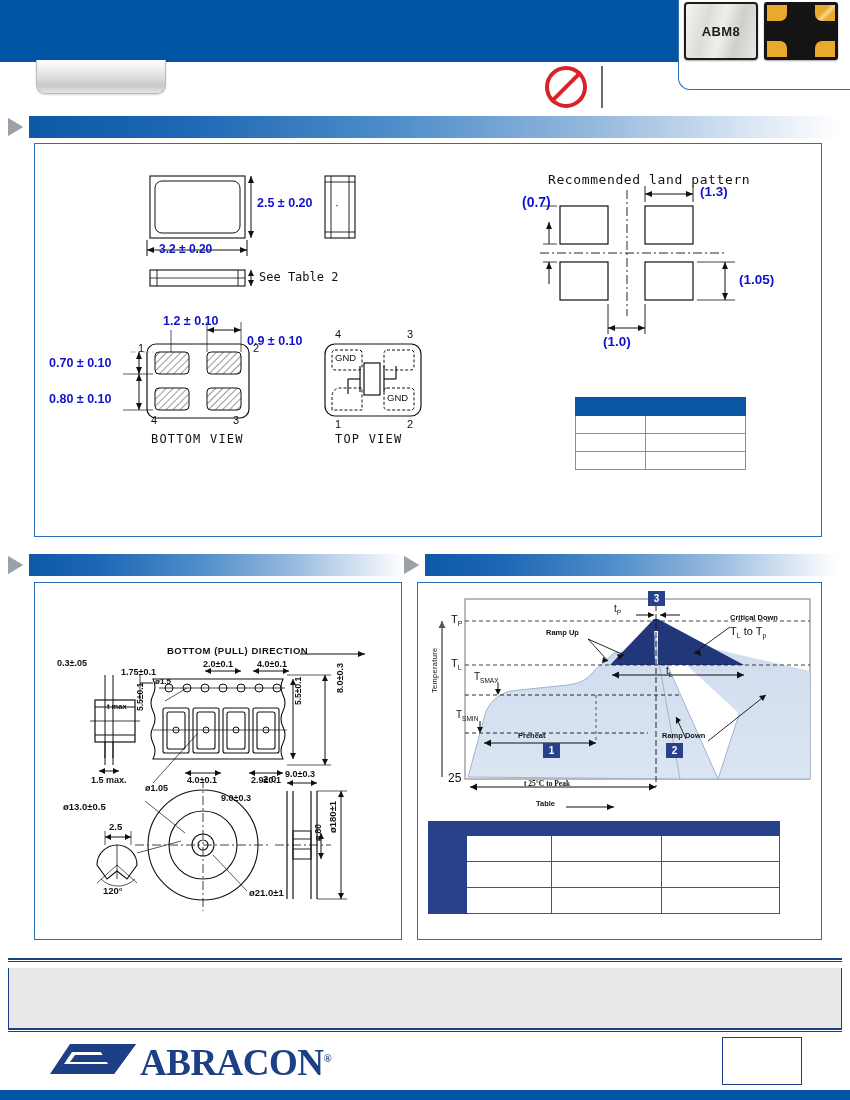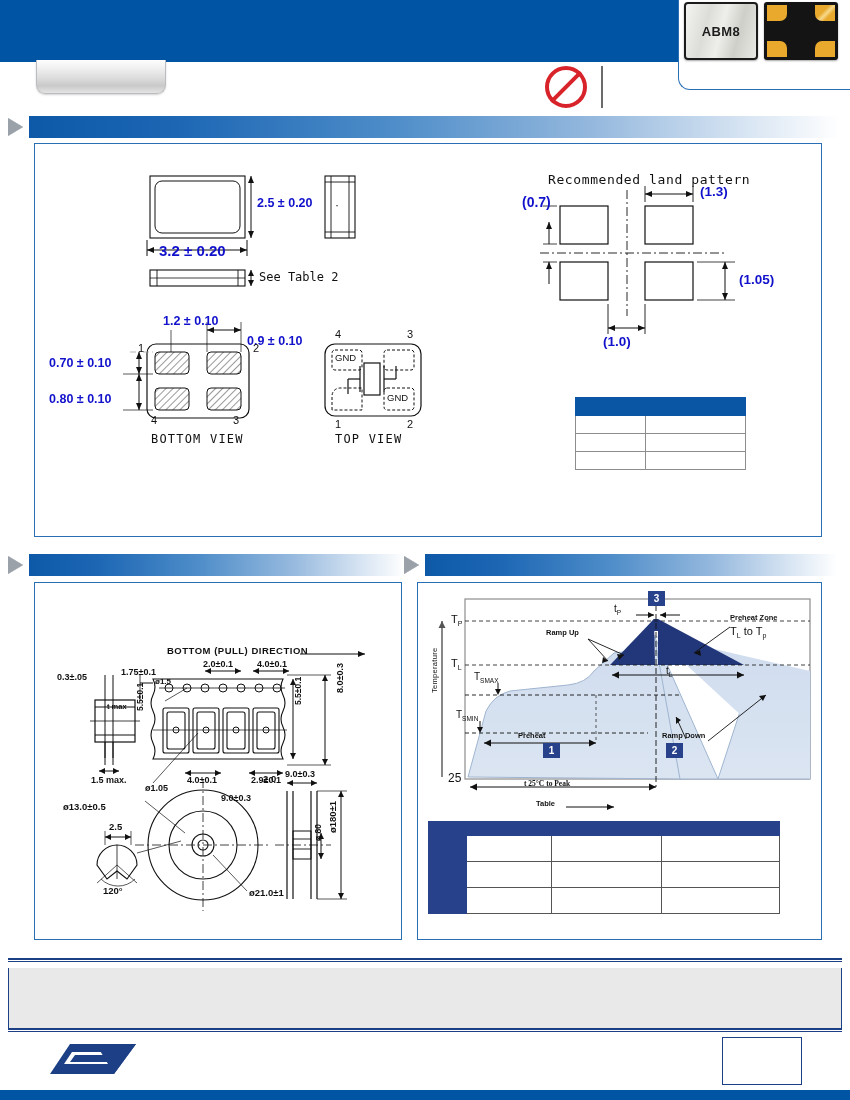--- a/index.html
+++ b/index.html
@@ -282,21 +282,21 @@
 
     <line x1="573" y1="160" x2="573" y2="190" stroke="#111" stroke-width="0.9"></line>
     <line x1="610" y1="160" x2="610" y2="190" stroke="#111" stroke-width="0.9"></line>
     <line x1="573" y1="184" x2="610" y2="184" stroke="#111" stroke-width="1"></line>
     <path d="M573,184 l7,-3 l0,6 z" fill="#111"></path>
     <path d="M610,184 l-7,-3 l0,6 z" fill="#111"></path>
   </svg>
 
   <span class="dim" style="left:222px; top:52px; font-size:12.5px;">2.5 ± 0.20</span>
   <span class="blk" style="left:300px; top:54px; font-size:12px;">·</span>
-  <span class="dim" style="left:124px; top:98px; font-size:15px;">3.2 ± 0.20</span>
+  <span class="dim" style="left:124px; top:98px; font-size:12px;">3.2 ± 0.20</span>
   <span class="blk" style="left:224px; top:126px; font-size:12px; font-family:'DejaVu Sans Mono',monospace;">See Table 2</span>
 
   <span class="dim" style="left:128px; top:170px; font-size:12.5px;">1.2 ± 0.10</span>
   <span class="dim" style="left:212px; top:190px; font-size:12.5px;">0.9 ± 0.10</span>
   <span class="dim" style="left:14px; top:212px; font-size:12.5px;">0.70 ± 0.10</span>
   <span class="dim" style="left:14px; top:248px; font-size:12.5px;">0.80 ± 0.10</span>
 
   <span class="blk" style="left:103px; top:198px; font-size:11px;">1</span>
   <span class="blk" style="left:218px; top:198px; font-size:11px;">2</span>
   <span class="blk" style="left:198px; top:270px; font-size:11px;">3</span>
@@ -460,21 +460,21 @@
     <path d="M306,208 l-3,6 l6,0 z" fill="#111"></path>
     <path d="M306,316 l-3,-6 l6,0 z" fill="#111"></path>
     <line x1="282" y1="208" x2="312" y2="208" stroke="#111" stroke-width="0.7"></line>
     <line x1="282" y1="316" x2="312" y2="316" stroke="#111" stroke-width="0.7"></line>
     <line x1="286" y1="250" x2="286" y2="276" stroke="#111" stroke-width="1"></line>
     <path d="M286,250 l-3,6 l6,0 z" fill="#111"></path>
     <path d="M286,276 l-3,-6 l6,0 z" fill="#111"></path>
   </svg>
 
   <span class="blk" style="left:132px; top:62px; font-size:9.5px; font-weight:bold; letter-spacing:.5px;">BOTTOM (PULL) DIRECTION</span>
-  <span class="blk" style="left:22px; top:89px; font-size:9px; font-weight:bold;">0.3±.05</span>
+  <span class="blk" style="left:22px; top:75px; font-size:9px; font-weight:bold;">0.3±.05</span>
   <span class="blk" style="left:86px; top:84px; font-size:9px; font-weight:bold;">1.75±0.1</span>
   <span class="blk" style="left:120px; top:94px; font-size:8px; font-weight:bold;">ø1.5</span>
   <span class="blk" style="left:168px; top:76px; font-size:9px; font-weight:bold;">2.0±0.1</span>
   <span class="blk" style="left:222px; top:76px; font-size:9px; font-weight:bold;">4.0±0.1</span>
   <span class="blk" style="left:72px; top:119px; font-size:7.5px; font-weight:bold;">t max</span>
   <span class="blk" style="left:56px; top:192px; font-size:9px; font-weight:bold;">1.5 max.</span>
   <span class="blk" style="left:110px; top:200px; font-size:9px; font-weight:bold;">ø1.05</span>
   <span class="blk" style="left:152px; top:192px; font-size:9px; font-weight:bold;">4.0±0.1</span>
   <span class="blk" style="left:216px; top:192px; font-size:9px; font-weight:bold;">2.9±0.1</span>
   <span class="blk" style="left:186px; top:210px; font-size:9px; font-weight:bold;">9.0±0.3</span>
@@ -577,21 +577,21 @@
   <span class="blk" style="left:33px; top:74px; font-size:11px;"><span>T</span><sub style="font-size:7px;">L</sub></span>
   <span class="blk" style="left:56px; top:88px; font-size:10px;"><span>T</span><sub style="font-size:6.5px;">SMAX</sub></span>
   <span class="blk" style="left:38px; top:126px; font-size:10px;"><span>T</span><sub style="font-size:6.5px;">SMIN</sub></span>
 
   <span class="blk" style="left:196px; top:20px; font-size:10px;"><span>t</span><sub style="font-size:6.5px;">P</sub></span>
   <span class="blk" style="left:248px; top:82px; font-size:10px;"><span>t</span><sub style="font-size:6.5px;">L</sub></span>
 
   <span class="blk" style="left:128px; top:45px; font-size:7.5px; font-weight:bold;">Ramp Up</span>
   <span class="blk" style="left:244px; top:148px; font-size:7.5px; font-weight:bold;">Ramp Down</span>
   <span class="blk" style="left:100px; top:148px; font-size:7.5px; font-weight:bold;">Preheat</span>
-  <span class="blk" style="left:312px; top:30px; font-size:7.5px; font-weight:bold;">Preheat Zone</span>
+  <span class="blk" style="left:312px; top:30px; font-size:7.5px; font-weight:bold;">Critical Down</span>
   <span class="blk" style="left:312px; top:42px; font-size:11px;"><span>T</span><sub style="font-size:7px;">L</sub><span> to T</span><sub style="font-size:7px;">p</sub></span>
   <span class="blk" style="left:106px; top:196px; font-size:7.5px; font-weight:bold;font-family:Liberation Serif, serif;">t 25°C to Peak</span>
   <span class="blk" style="left:118px; top:216px; font-size:7.5px; font-weight:bold;">Table</span>
 
   <span style="position:absolute; left:125px; top:160px; width:17px; height:15px; background:#27428a; color:#fff; font-size:10px; font-weight:bold; text-align:center; line-height:15px;">1</span>
   <span style="position:absolute; left:248px; top:160px; width:17px; height:15px; background:#27428a; color:#fff; font-size:10px; font-weight:bold; text-align:center; line-height:15px;">2</span>
   <span style="position:absolute; left:230px; top:8px; width:17px; height:15px; background:#27428a; color:#fff; font-size:10px; font-weight:bold; text-align:center; line-height:15px;">3</span>
 
   <table class="rt" style="left:10px; top:238px;">
     <tbody>
@@ -629,19 +629,20 @@
 
 <div class="logo-wrap">
   <div class="logo-mark">
     <svg width="92" height="40" viewBox="0 0 92 40">
       <path d="M2,36 L22,6 L88,6 L66,36 Z" fill="#1d3f86"></path>
       <path d="M16,26 L24,14 L74,14 L66,26 Z" fill="#ffffff"></path>
       <path d="M22,24 L27,17 L70,17 L65,24 Z" fill="#1d3f86"></path>
       <path d="M48,6 L70,6 L88,6 L66,36 Z" fill="#1d3f86"></path>
     </svg>
   </div>
+  <div class="logo-text"><span>ABRACON</span><span class="logo-reg">®</span></div>
 </div>
 
 <div class="pagebox">
   <span style="display:block;text-align:center;line-height:46px;font-size:12px;color:#1d3f86;"></span>
 </div>
 
 <div class="bottom-bar"></div>
 
 </body></html>

